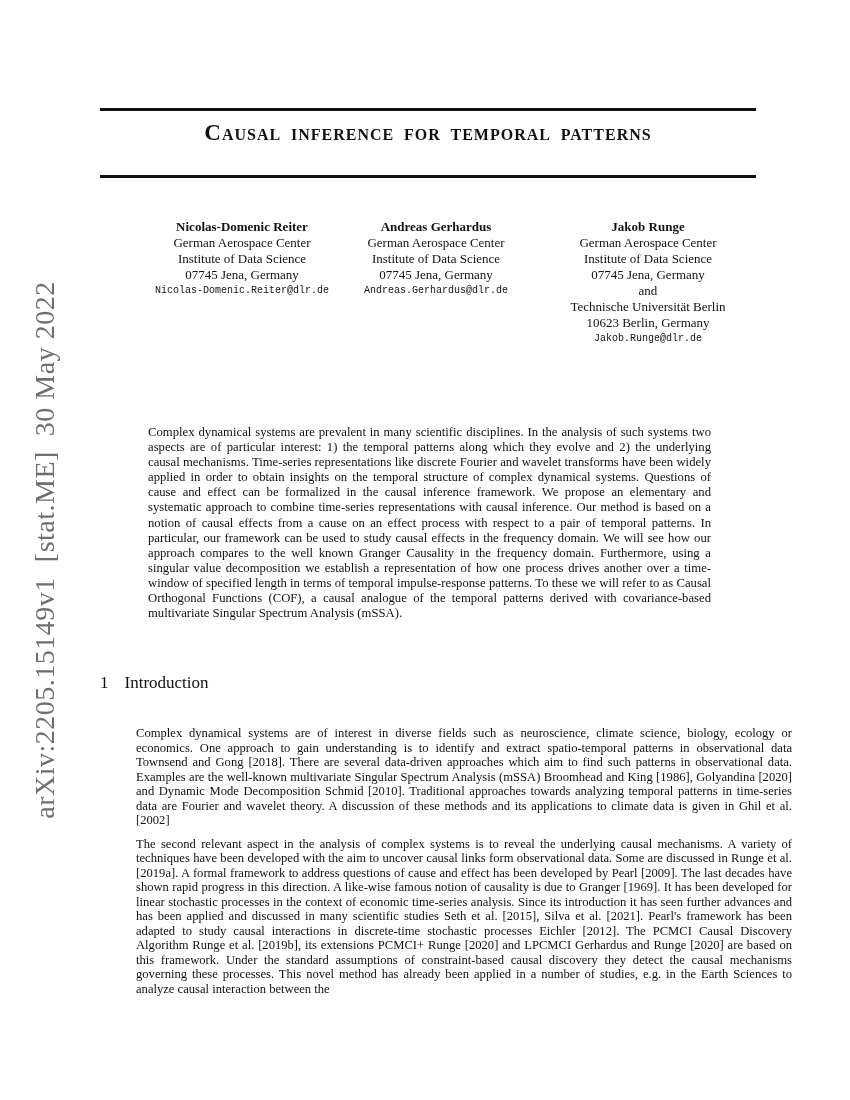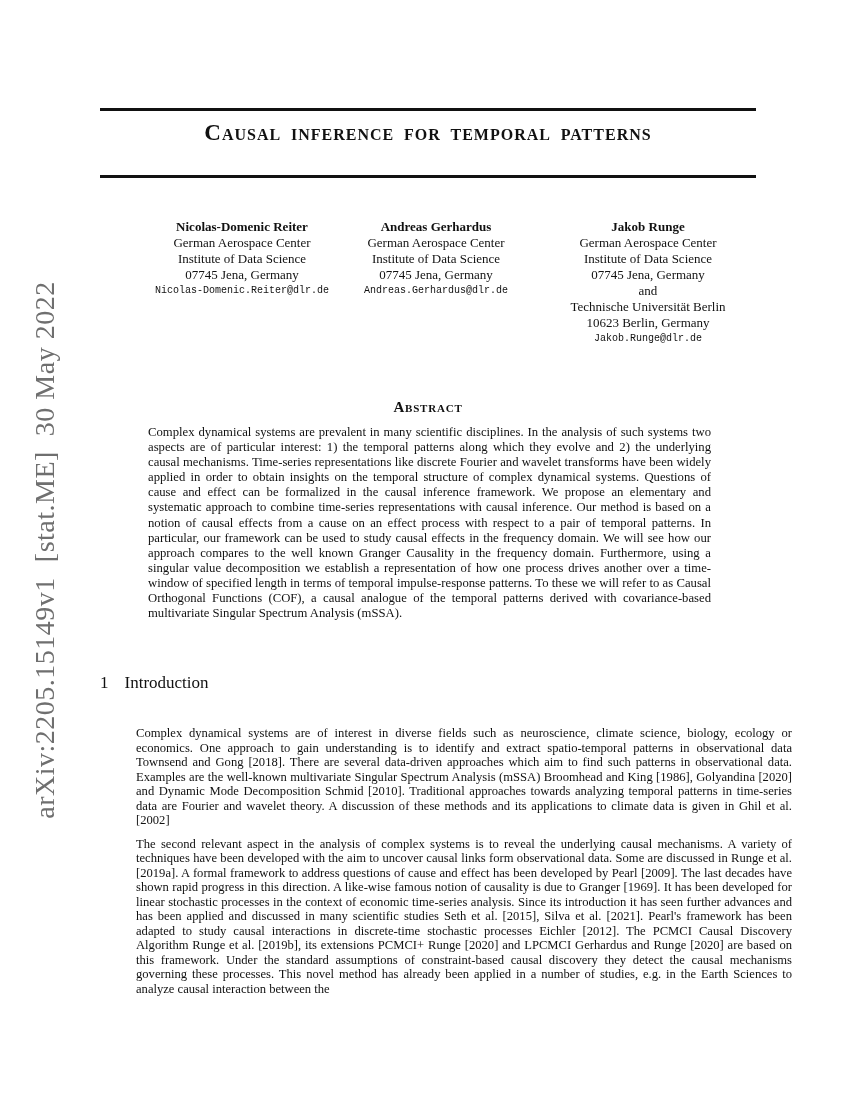--- a/index.html
+++ b/index.html
@@ -144,21 +144,20 @@
       <div>German Aerospace Center</div>
       <div>Institute of Data Science</div>
       <div>07745 Jena, Germany</div>
       <div>and</div>
       <div>Technische Universität Berlin</div>
       <div>10623 Berlin, Germany</div>
       <div class="author-email">Jakob.Runge@dlr.de</div>
     </div>
   </div>
 
-  <div class="abstract-heading">Abstract</div>
 
   <div class="abstract-text">Complex dynamical systems are prevalent in many scientific disciplines. In the analysis of such systems two aspects are of particular interest: 1) the temporal patterns along which they evolve and 2) the underlying causal mechanisms. Time-series representations like discrete Fourier and wavelet transforms have been widely applied in order to obtain insights on the temporal structure of complex dynamical systems. Questions of cause and effect can be formalized in the causal inference framework. We propose an elementary and systematic approach to combine time-series representations with causal inference. Our method is based on a notion of causal effects from a cause on an effect process with respect to a pair of temporal patterns. In particular, our framework can be used to study causal effects in the frequency domain. We will see how our approach compares to the well known Granger Causality in the frequency domain. Furthermore, using a singular value decomposition we establish a representation of how one process drives another over a time-window of specified length in terms of temporal impulse-response patterns. To these we will refer to as Causal Orthogonal Functions (COF), a causal analogue of the temporal patterns derived with covariance-based multivariate Singular Spectrum Analysis (mSSA).</div>
 
   <h2 class="section-heading"><span class="section-number">1</span><span>Introduction</span></h2>
 
   <div class="body-text">
     <p>Complex dynamical systems are of interest in diverse fields such as neuroscience, climate science, biology, ecology or economics. One approach to gain understanding is to identify and extract spatio-temporal patterns in observational data Townsend and Gong [2018]. There are several data-driven approaches which aim to find such patterns in observational data. Examples are the well-known multivariate Singular Spectrum Analysis (mSSA) Broomhead and King [1986], Golyandina [2020] and Dynamic Mode Decomposition Schmid [2010]. Traditional approaches towards analyzing temporal patterns in time-series data are Fourier and wavelet theory. A discussion of these methods and its applications to climate data is given in Ghil et al. [2002]</p>
     <p>The second relevant aspect in the analysis of complex systems is to reveal the underlying causal mechanisms. A variety of techniques have been developed with the aim to uncover causal links form observational data. Some are discussed in Runge et al. [2019a]. A formal framework to address questions of cause and effect has been developed by Pearl [2009]. The last decades have shown rapid progress in this direction. A like-wise famous notion of causality is due to Granger [1969]. It has been developed for linear stochastic processes in the context of economic time-series analysis. Since its introduction it has seen further advances and has been applied and discussed in many scientific studies Seth et al. [2015], Silva et al. [2021]. Pearl's framework has been adapted to study causal interactions in discrete-time stochastic processes Eichler [2012]. The PCMCI Causal Discovery Algorithm Runge et al. [2019b], its extensions PCMCI+ Runge [2020] and LPCMCI Gerhardus and Runge [2020] are based on this framework. Under the standard assumptions of constraint-based causal discovery they detect the causal mechanisms governing these processes. This novel method has already been applied in a number of studies, e.g. in the Earth Sciences to analyze causal interaction between the</p>
   </div>
 

